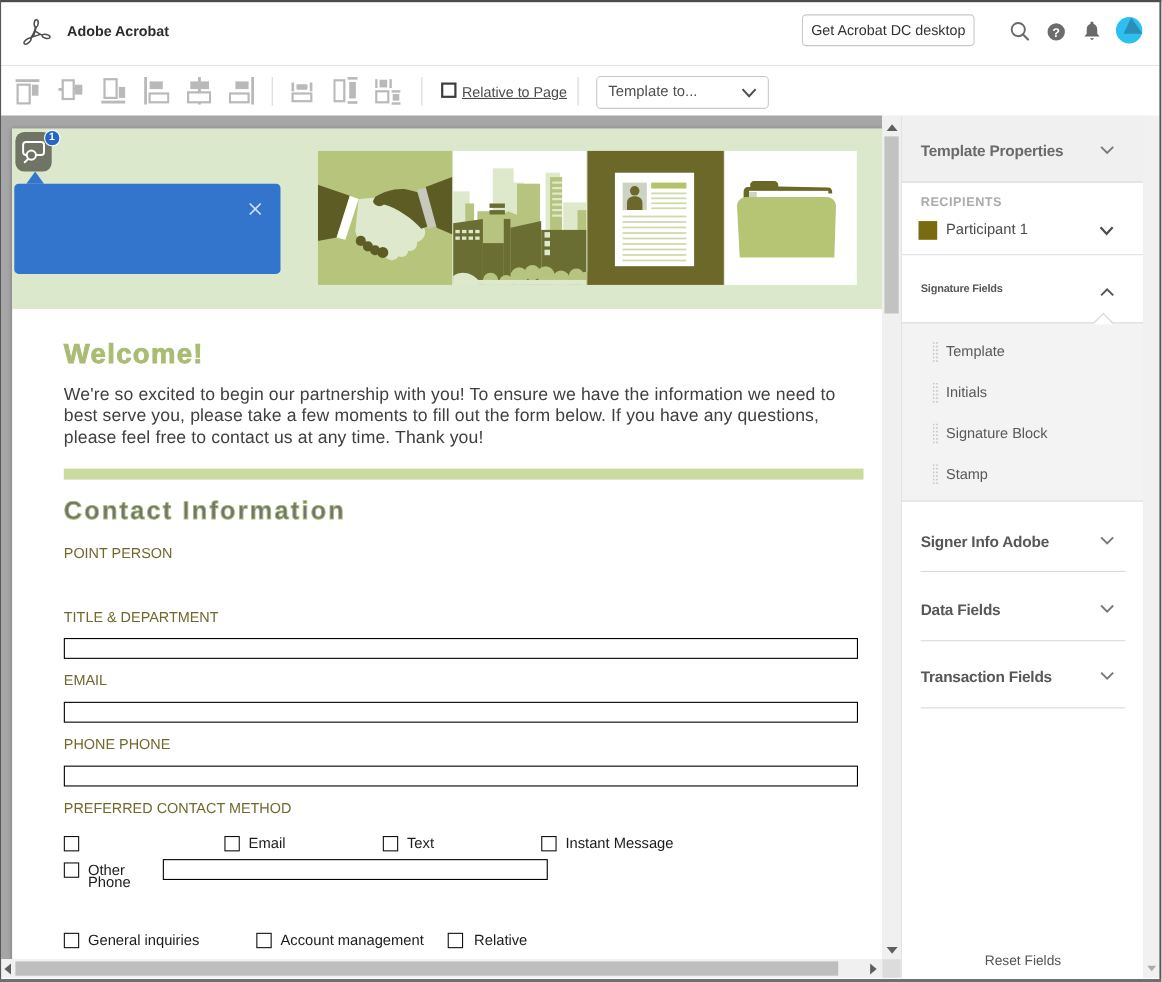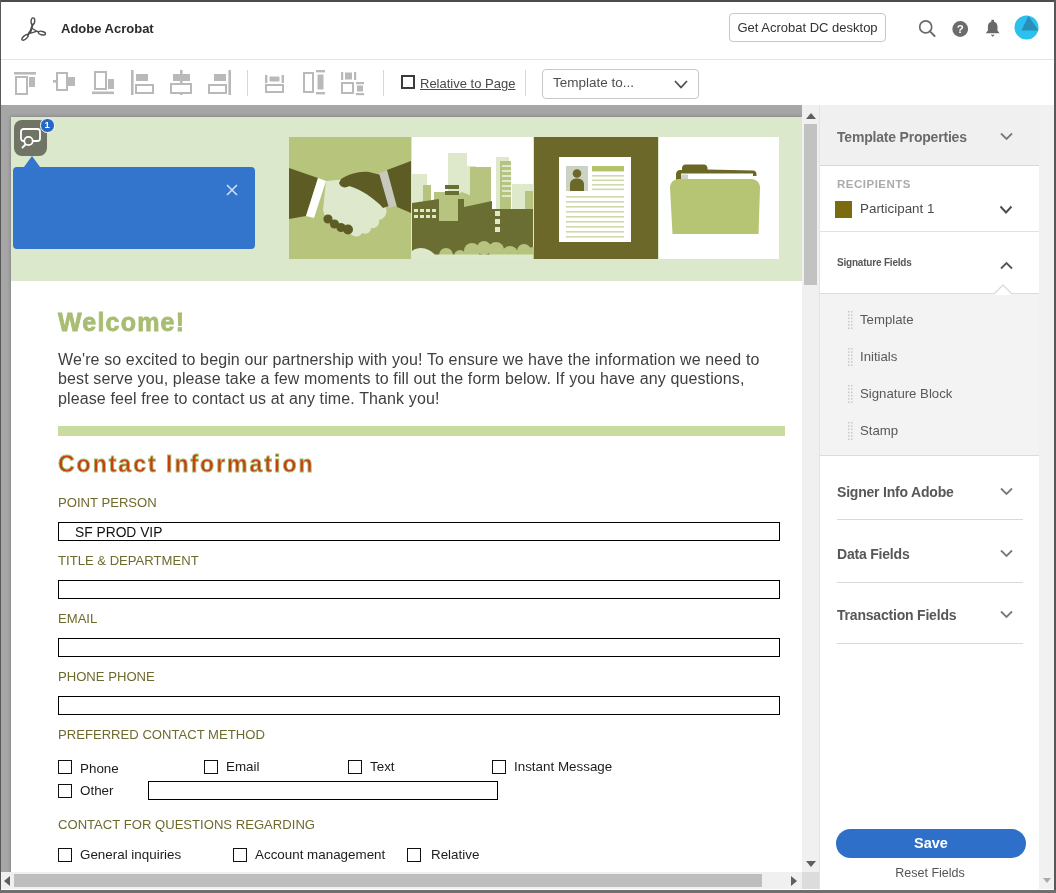--- a/index.html
+++ b/index.html
@@ -46,21 +46,21 @@
 #notch-i { position:absolute; left:174px; top:181px; width:0; height:0; border-left:9px solid transparent; border-right:9px solid transparent; border-bottom:9px solid #ffffff; }
 .sig-item { position:absolute; left:40px; font-size:13.2px; color:#585858; }
 .sechead { position:absolute; left:17px; font-size:14px; letter-spacing:-0.2px; font-weight:bold; color:#575757; }
 .secline { position:absolute; left:17px; width:186px; height:1px; background:#d9d9d9; }
 #savebtn { position:absolute; left:16px; top:724px; width:190px; height:29px; background:#2e70c9; border-radius:14.5px; color:#fff; font-size:14.5px; font-weight:bold; text-align:center; line-height:29px; }
 #resetlbl { position:absolute; left:0; top:761px; width:220px; text-align:center; font-size:12.5px; color:#545454; }
 #sbscroll { left:1039px; top:105px; width:15px; height:784px; background:#f1f1f1; }
 
 #welcome { font-size:25px; font-weight:bold; color:#a8bd72; letter-spacing:1.2px; -webkit-text-stroke:0.8px #a8bd72; }
 #para { font-size:16px; line-height:19.4px; color:#3f3f3f; letter-spacing:0.12px; }
-#cihead { font-size:23px; font-weight:bold; color:#c2410c; letter-spacing:2.0px; -webkit-text-stroke:0.8px #a8bd72; }
+#cihead { font-size:23px; font-weight:bold; color:#737373; letter-spacing:2.0px; -webkit-text-stroke:0.8px #a8bd72; }
 .dlabel { position:absolute; font-size:13.1px; color:#6e6a2e; }
 .dinput { position:absolute; width:722px; height:19px; border:1.5px solid #000; background:#fff; }
 .dcheck { position:absolute; width:14px; height:14px; border:1.5px solid #111; background:#fff; }
 .dcblabel { position:absolute; font-size:13.4px; color:#1c1c1c; }
 #sfprod { position:absolute; left:16px; top:2px; font-size:13.8px; color:#111; }
 
 #badge { left:14px; top:120px; width:33px; height:36px; background:#6f7465; border-radius:8px; }
 #badge-num { left:40px; top:118px; width:14.5px; height:14.5px; background:#2567c6; border:1.5px solid #fff; border-radius:50%; color:#fff; font-size:9.5px; font-weight:bold; text-align:center; line-height:11.5px; }
 #tip { left:13px; top:167px; width:242px; height:82px; background:#3374cd; border-radius:4px; }
 #tip-arrow { left:24px; top:156px; width:0; height:0; border-left:8px solid transparent; border-right:8px solid transparent; border-bottom:11px solid #3374cd; }
@@ -292,42 +292,38 @@
         <rect x="22" y="36.5" width="72" height="6" fill="#ffffff"></rect>
         <rect x="22" y="37.5" width="7" height="5" fill="#cdd3c6"></rect>
         <path d="M11,50.5 C11,45.8 14.8,42 19.5,42 L92.5,42 C97.2,42 101,45.8 101,50.5 L99.5,97 L13.5,97 Z" fill="#b5c573"></path>
       </g>
     </svg>
     <div class="abs" id="welcome" style="left:47px;top:191px">Welcome!</div>
     <div class="abs" id="para" style="left:47px;top:233px">We're so excited to begin our partnership with you! To ensure we have the information we need to<br>best serve you, please take a few moments to fill out the form below. If you have any questions,<br>please feel free to contact us at any time. Thank you!</div>
     <div class="abs" style="left:47px;top:309px;width:727px;height:10px;background:#c9db9f"></div>
     <div class="abs" id="cihead" style="left:47px;top:334px">Contact Information</div>
     <div class="dlabel" style="left:47px;top:378px">POINT PERSON</div>
-    <div class="dinput" style="left:47px;top:405px">
-        <span id="sfprod">SF PROD VIP</span>
-      </div>
     <div class="dlabel" style="left:47px;top:436px">TITLE &amp; DEPARTMENT</div>
     <div class="dinput" style="left:47px;top:463px"></div>
     <div class="dlabel" style="left:47px;top:494px">EMAIL</div>
     <div class="dinput" style="left:47px;top:521px"></div>
     <div class="dlabel" style="left:47px;top:552px">PHONE PHONE</div>
     <div class="dinput" style="left:47px;top:579px"></div>
     <div class="dlabel" style="left:47px;top:610px">PREFERRED CONTACT METHOD</div>
     <div class="dcheck" style="left:47px;top:643px"></div>
-    <div class="dcblabel" style="left:69px;top:644px">Phone</div>
+    <div class="dcblabel" style="left:69px;top:677px">Phone</div>
     <div class="dcheck" style="left:193px;top:643px"></div>
     <div class="dcblabel" style="left:215px;top:642px">Email</div>
     <div class="dcheck" style="left:337px;top:643px"></div>
     <div class="dcblabel" style="left:359px;top:642px">Text</div>
     <div class="dcheck" style="left:481px;top:643px"></div>
     <div class="dcblabel" style="left:503px;top:642px">Instant Message</div>
     <div class="dcheck" style="left:47px;top:667px"></div>
     <div class="dcblabel" style="left:69px;top:666px">Other</div>
     <div class="dinput" style="left:137px;top:664px;width:350px;height:19px"></div>
-    <div class="dlabel" style="left:47px;top:700px">CONTACT FOR QUESTIONS REGARDING</div>
     <div class="dcheck" style="left:47px;top:731px"></div>
     <div class="dcblabel" style="left:69px;top:730px">General inquiries</div>
     <div class="dcheck" style="left:222px;top:731px"></div>
     <div class="dcblabel" style="left:244px;top:730px">Account management</div>
     <div class="dcheck" style="left:396px;top:731px"></div>
     <div class="dcblabel" style="left:420px;top:730px">Relative</div>
   </div>
 </div>
 
 <div class="abs" id="vsb"></div>
@@ -450,21 +446,20 @@
   <div class="sechead" style="top:440.5px">Data Fields</div>
   <svg class="abs" style="left:180px;top:444px" width="13" height="9" viewBox="0 0 13 9">
       <polyline points="1,1.5 6.5,7 12,1.5" fill="none" stroke="#7a7a7a" stroke-width="1.8"></polyline>
     </svg>
   <div class="secline" style="top:477px"></div>
   <div class="sechead" style="top:501.5px">Transaction Fields</div>
   <svg class="abs" style="left:180px;top:505px" width="13" height="9" viewBox="0 0 13 9">
       <polyline points="1,1.5 6.5,7 12,1.5" fill="none" stroke="#7a7a7a" stroke-width="1.8"></polyline>
     </svg>
   <div class="secline" style="top:538px"></div>
-  <div id="savebtn">Save</div>
   <div id="resetlbl">Reset Fields</div>
 </div>
 <div class="abs" id="sbscroll"></div>
 <div class="abs tri" style="left:1043px;top:878px;border-left:4.5px solid transparent;border-right:4.5px solid transparent;border-top:5px solid #ababab;"></div>
 
 <div class="abs" id="topborder"></div>
 <div class="abs" id="leftborder"></div>
 <div class="abs" id="rightborder"></div>
 <div class="abs" id="bottomstrip"></div>
 

